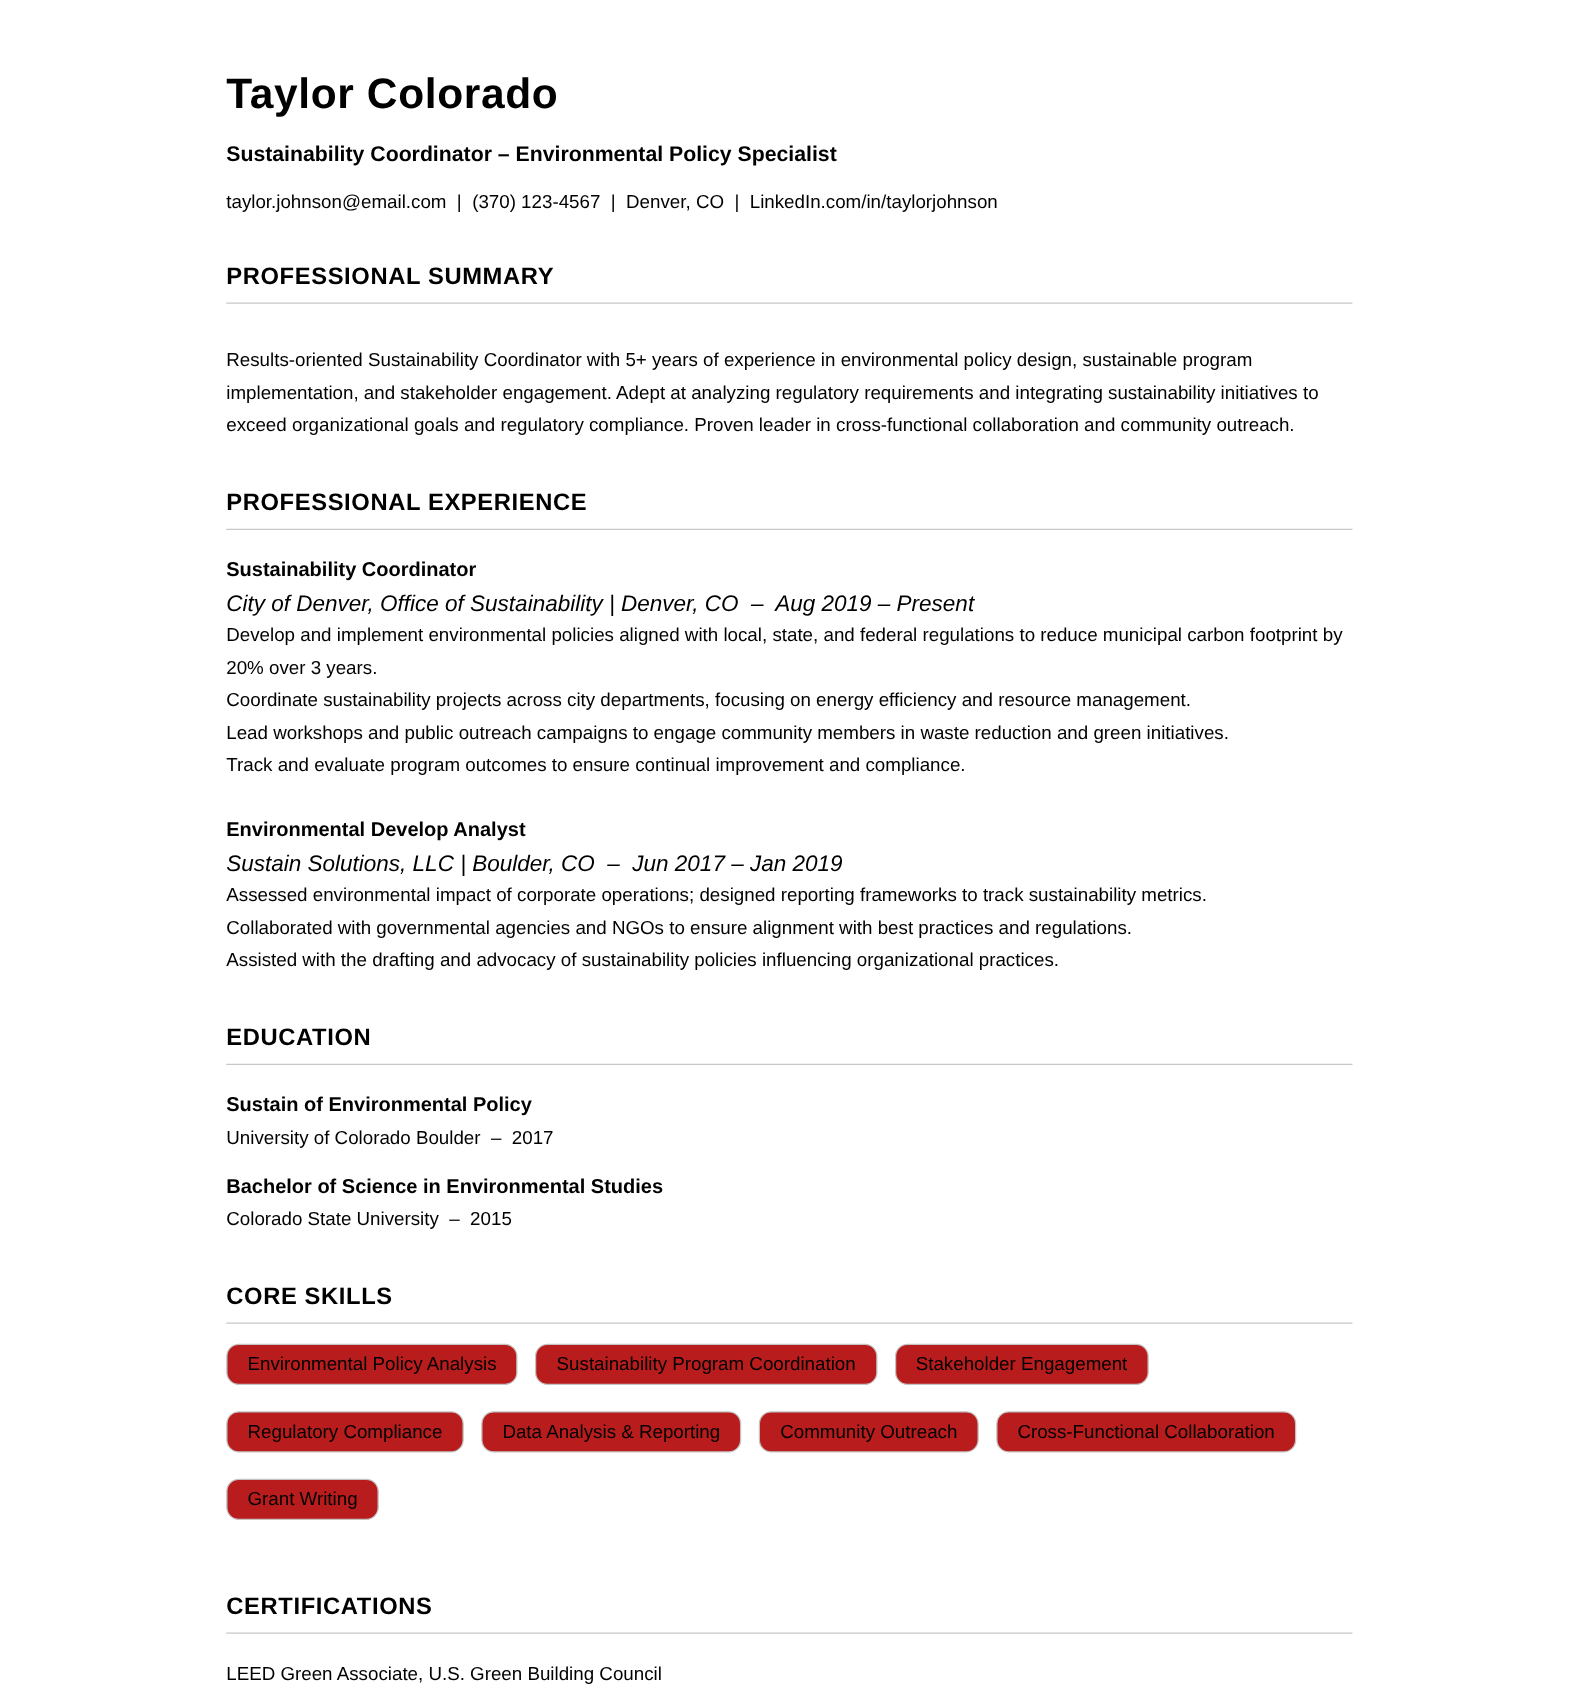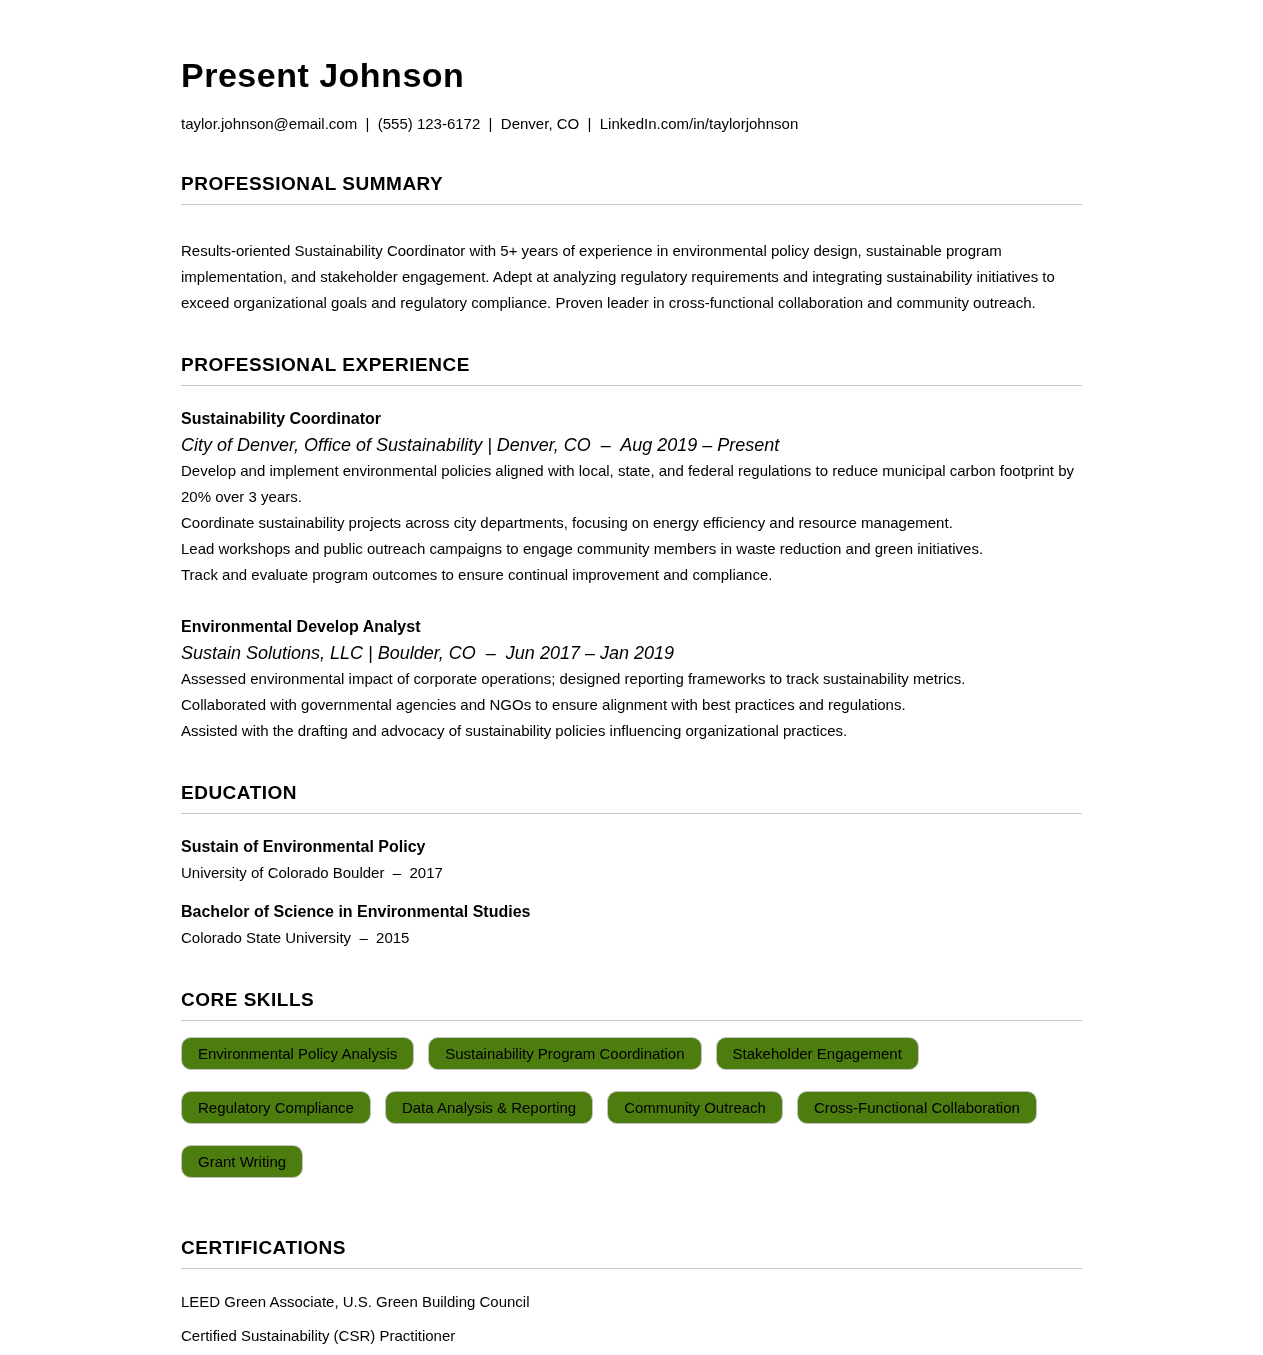--- a/index.html
+++ b/index.html
@@ -92,37 +92,38 @@
     width: 901px;
   }
   .chip {
     display: inline-block;
     border: 1px solid #c3c3c3;
     border-radius: 10px;
     padding: 6px 16px;
     margin: 0 14px 21px 0;
     font-size: 15px;
     line-height: 19px;
-    background: #4d7c0f;
+    background: #b91c1c;
     white-space: nowrap;
   }
   .cert-list { margin-top: 20px; }
   .cert-item {
     font-size: 15px;
     line-height: 26px;
     margin-bottom: 8px;
   }
 </style>
 </head>
 <body>
 
 <div class="page">
 
-  <h1 class="name">Present Johnson</h1>
-  <div class="contact">taylor.johnson@email.com  |  (555) 123-6172  |  Denver, CO  |  LinkedIn.com/in/taylorjohnson</div>
+  <h1 class="name">Taylor Colorado</h1>
+  <div class="headline">Sustainability Coordinator – Environmental Policy Specialist</div>
+  <div class="contact">taylor.johnson@email.com  |  (370) 123-4567  |  Denver, CO  |  LinkedIn.com/in/taylorjohnson</div>
 
   <div class="section">
     <div class="section-heading">PROFESSIONAL SUMMARY</div>
     <div class="rule"></div>
     <div class="body-text summary-text">Results-oriented Sustainability Coordinator with 5+ years of experience in environmental policy design, sustainable program implementation, and stakeholder engagement. Adept at analyzing regulatory requirements and integrating sustainability initiatives to exceed organizational goals and regulatory compliance. Proven leader in cross-functional collaboration and community outreach.</div>
   </div>
 
   <div class="section">
     <div class="section-heading">PROFESSIONAL EXPERIENCE</div>
     <div class="rule"></div>

